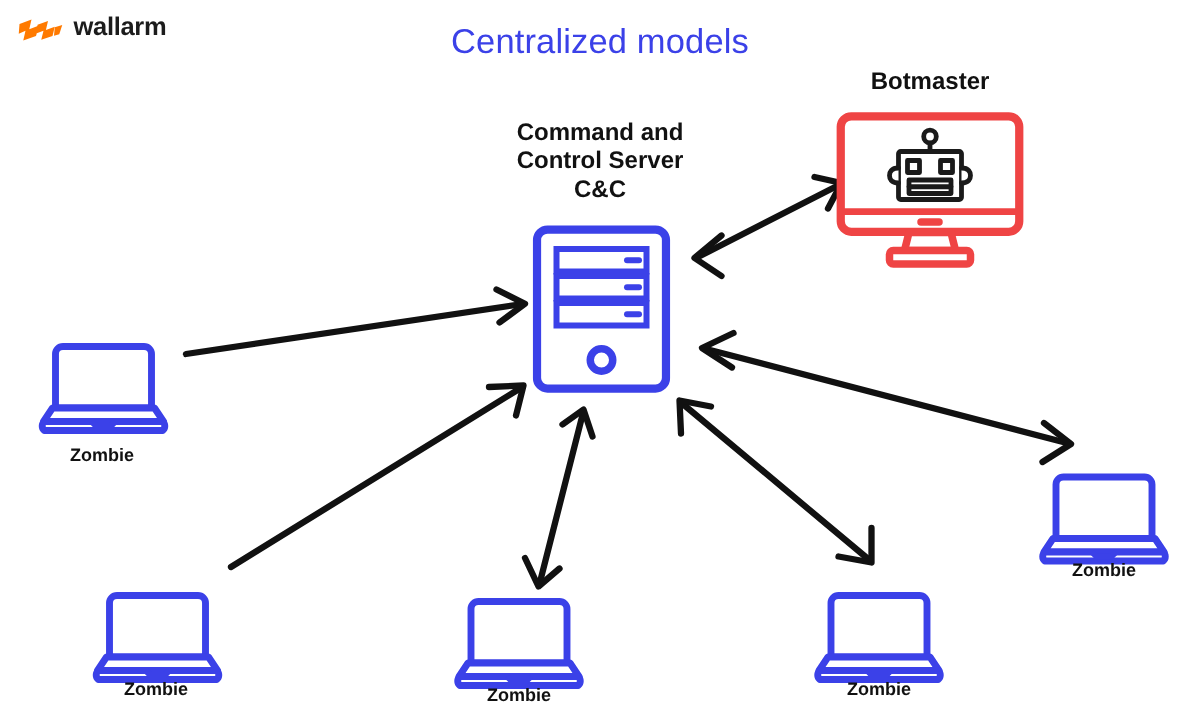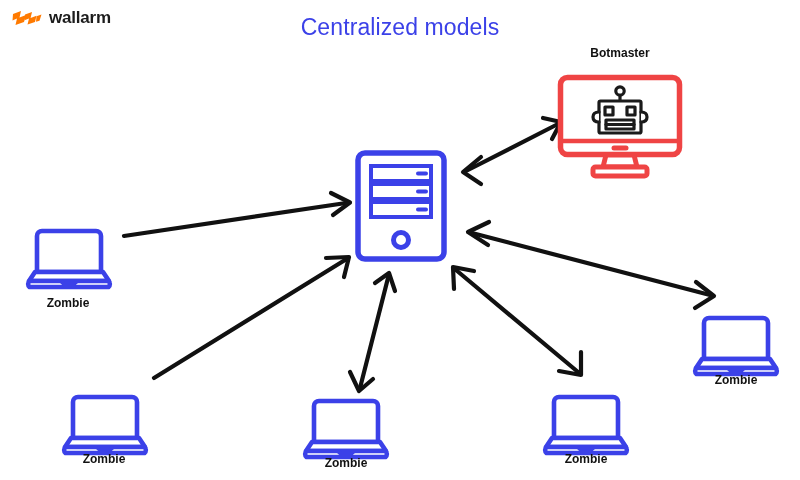--- a/index.html
+++ b/index.html
@@ -5,35 +5,35 @@
   html,body{margin:0;padding:0;}
   body{
     width:800px;height:480px;
     background:#ffffff;
     font-family:"Liberation Sans", sans-serif;
     overflow:hidden;
     position:relative;
   }
   #canvas{position:absolute;inset:0;width:800px;height:480px;}
 
-  .logo-wrap{position:absolute;left:12px;top:8px;display:flex;align-items:center;gap:7px;}
+  .logo-wrap{position:absolute;left:12px;top:8px;display:flex;align-items:flex-end;gap:7px;}
   .logo-mark{width:30px;height:16px;}
   .logo-text{font-size:17px;font-weight:700;color:#1c1c1c;letter-spacing:-0.2px;}
 
   .title{
     position:absolute;left:0;top:14px;width:800px;text-align:center;
     font-size:23px;font-weight:400;color:#3b41e8;letter-spacing:0.1px;
   }
 
   .node-label{
     position:absolute;text-align:center;font-weight:700;color:#111111;
     line-height:1.18;white-space:pre-line;
   }
   .label-cc{font-size:16px;}
-  .label-bot{font-size:12px;}
+  .label-bot{font-size:16px;}
   .label-zombie{font-size:12px;}
 
   .svg-layer{position:absolute;left:0;top:0;width:800px;height:480px;pointer-events:none;}
 </style>
 </head>
 <body>
 
 <div id="canvas">
 
   <div class="logo-wrap">
@@ -80,20 +80,23 @@
 
       <g>
         <line x1="388" y1="278" x2="360" y2="388"></line>
         <polyline points="375,283 389,273 395,291"></polyline>
         <polyline points="350,372 359,391 373,379"></polyline>
       </g>
 
     </g>
   </svg>
 
+  <div class="node-label label-cc" style="left:310px;top:80px;width:180px;">Command and
+Control Server
+C&amp;C</div>
   <svg style="position:absolute;left:355px;top:150px;" width="92" height="112" viewBox="0 0 92 112">
     <rect x="3" y="3" width="86" height="106" rx="7" ry="7" fill="#ffffff" stroke="#3B41E8" stroke-width="5.5"></rect>
     <rect x="16" y="16" width="60" height="15" fill="#ffffff" stroke="#3B41E8" stroke-width="4"></rect>
     <rect x="16" y="34" width="60" height="15" fill="#ffffff" stroke="#3B41E8" stroke-width="4"></rect>
     <rect x="16" y="52" width="60" height="15" fill="#ffffff" stroke="#3B41E8" stroke-width="4"></rect>
     <line x1="63" y1="23.5" x2="71" y2="23.5" stroke="#3B41E8" stroke-width="4" stroke-linecap="round"></line>
     <line x1="63" y1="41.5" x2="71" y2="41.5" stroke="#3B41E8" stroke-width="4" stroke-linecap="round"></line>
     <line x1="63" y1="59.5" x2="71" y2="59.5" stroke="#3B41E8" stroke-width="4" stroke-linecap="round"></line>
     <circle cx="46" cy="90" r="7.5" fill="#ffffff" stroke="#3B41E8" stroke-width="5"></circle>
   </svg>

